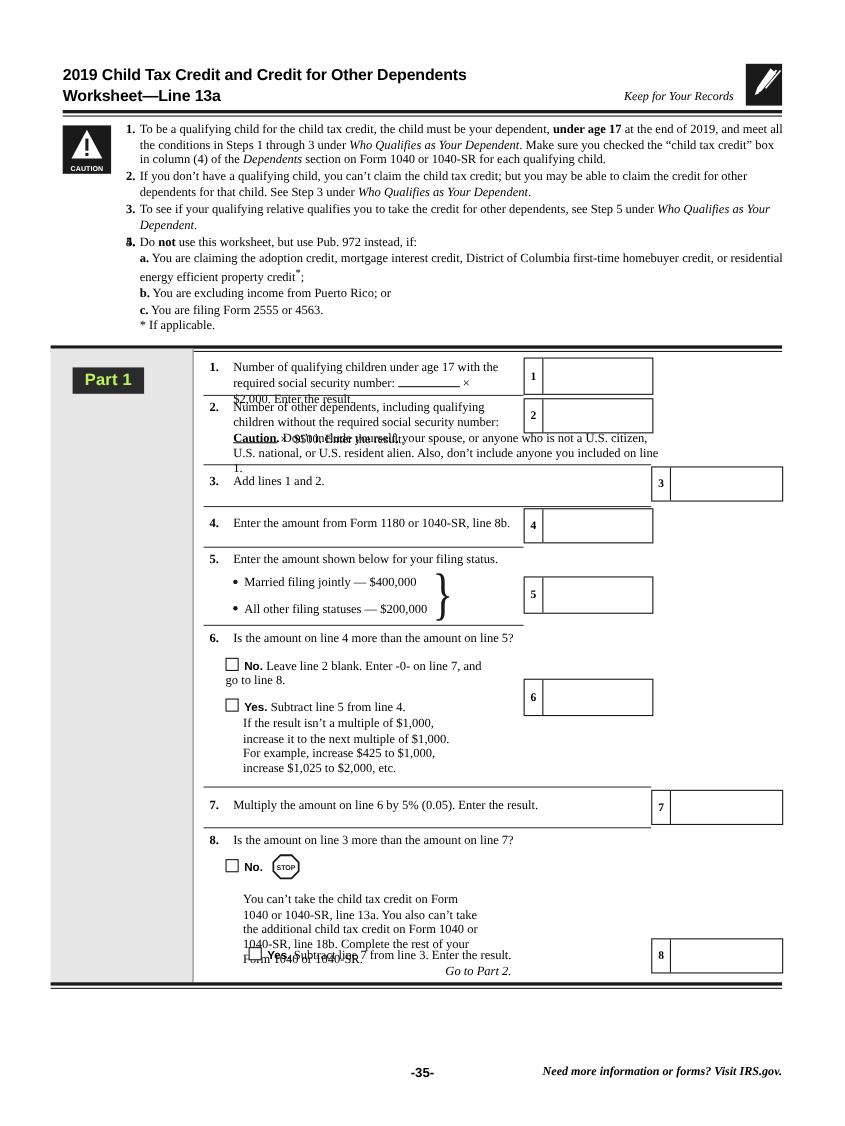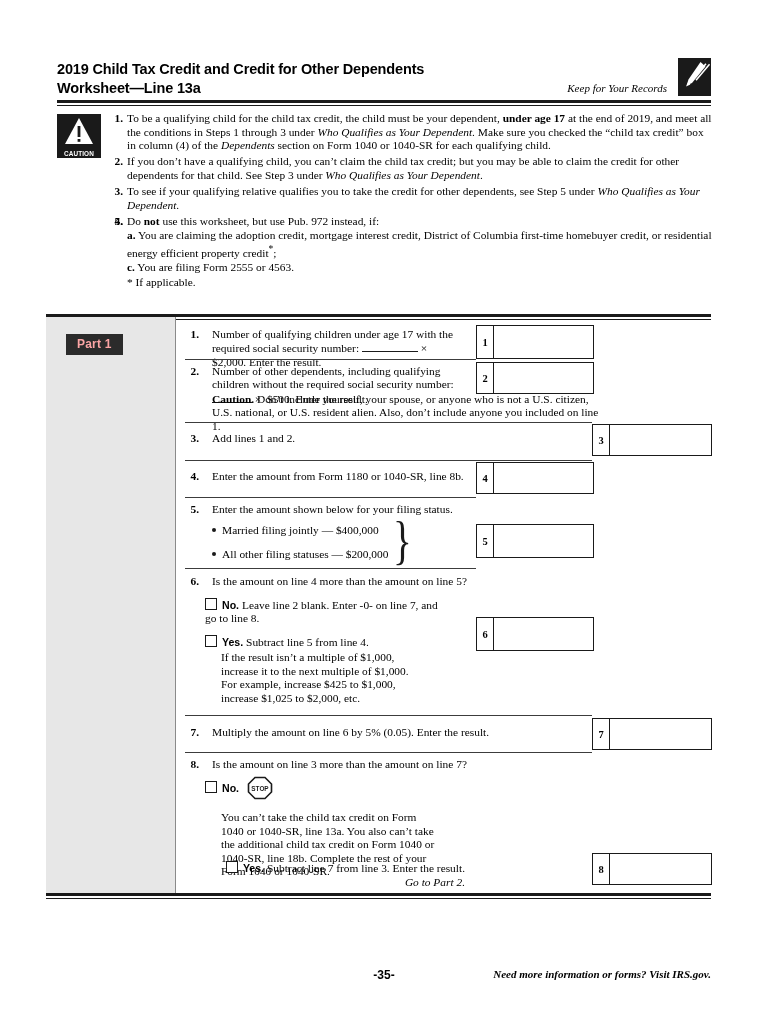--- a/index.html
+++ b/index.html
@@ -133,24 +133,24 @@
     width: 129px;
     height: 576px;
     background: #e7e7e7;
     border-right: 1px solid #8a8a8a;
   }
   .part-badge {
     position: absolute;
     left: 66px;
     top: 334px;
     background: #2b2b2b;
-    color: #fca5a5;
+    color: #bef264;
     font-family: "Liberation Sans", sans-serif;
     font-weight: bold;
-    font-size: 12px;
+    font-size: 15px;
     padding: 3px 11px 4px 11px;
     letter-spacing: 0.2px;
   }
 
   .body-rule-top {
     position: absolute;
     left: 46px;
     width: 665px;
     height: 3px;
     background: #1a1a1a;
@@ -325,20 +325,21 @@
       <span class="intro-num">3.</span>
       <span>To see if your qualifying relative qualifies you to take the credit for other dependents, see Step 5 under <i>Who Qualifies as Your Dependent</i>.</span>
     </div>
     <div class="intro-item">
       <span class="intro-num">4.</span>
     </div>
     <div class="intro-item">
       <span class="intro-num">5.</span>
       <span>Do <b>not</b> use this worksheet, but use Pub. 972 instead, if:</span>
       <div class="intro-sub"><b>a.</b> You are claiming the adoption credit, mortgage interest credit, District of Columbia first-time homebuyer credit, or residential energy efficient property credit<sup>*</sup>;</div>
+      <div class="intro-sub"><b>b.</b> You are excluding income from Puerto Rico; or</div>
       <div class="intro-sub"><b>c.</b> You are filing Form 2555 or 4563.</div>
       <div class="foot-note">* If applicable.</div>
     </div>
   </div>
 
   <div class="body-rule-top" style="top:314px"></div>
   <div class="body-rule-top2" style="top:319px"></div>
 
   <div class="gray-panel"></div>
   <div class="part-badge">Part 1</div>

